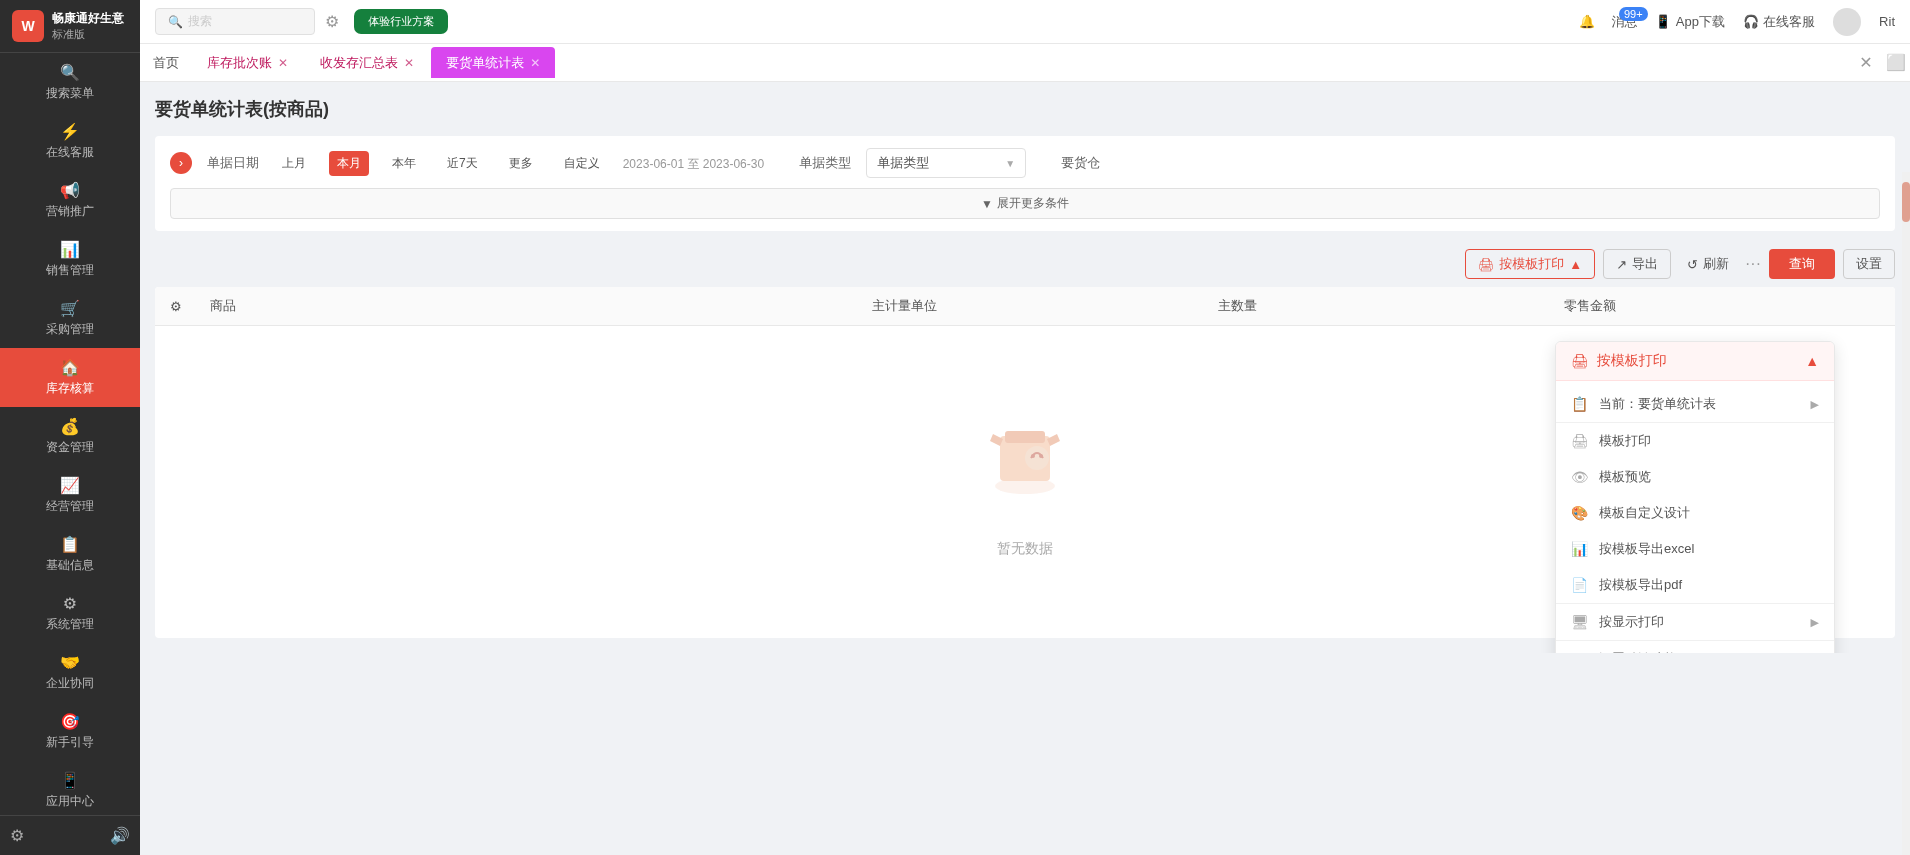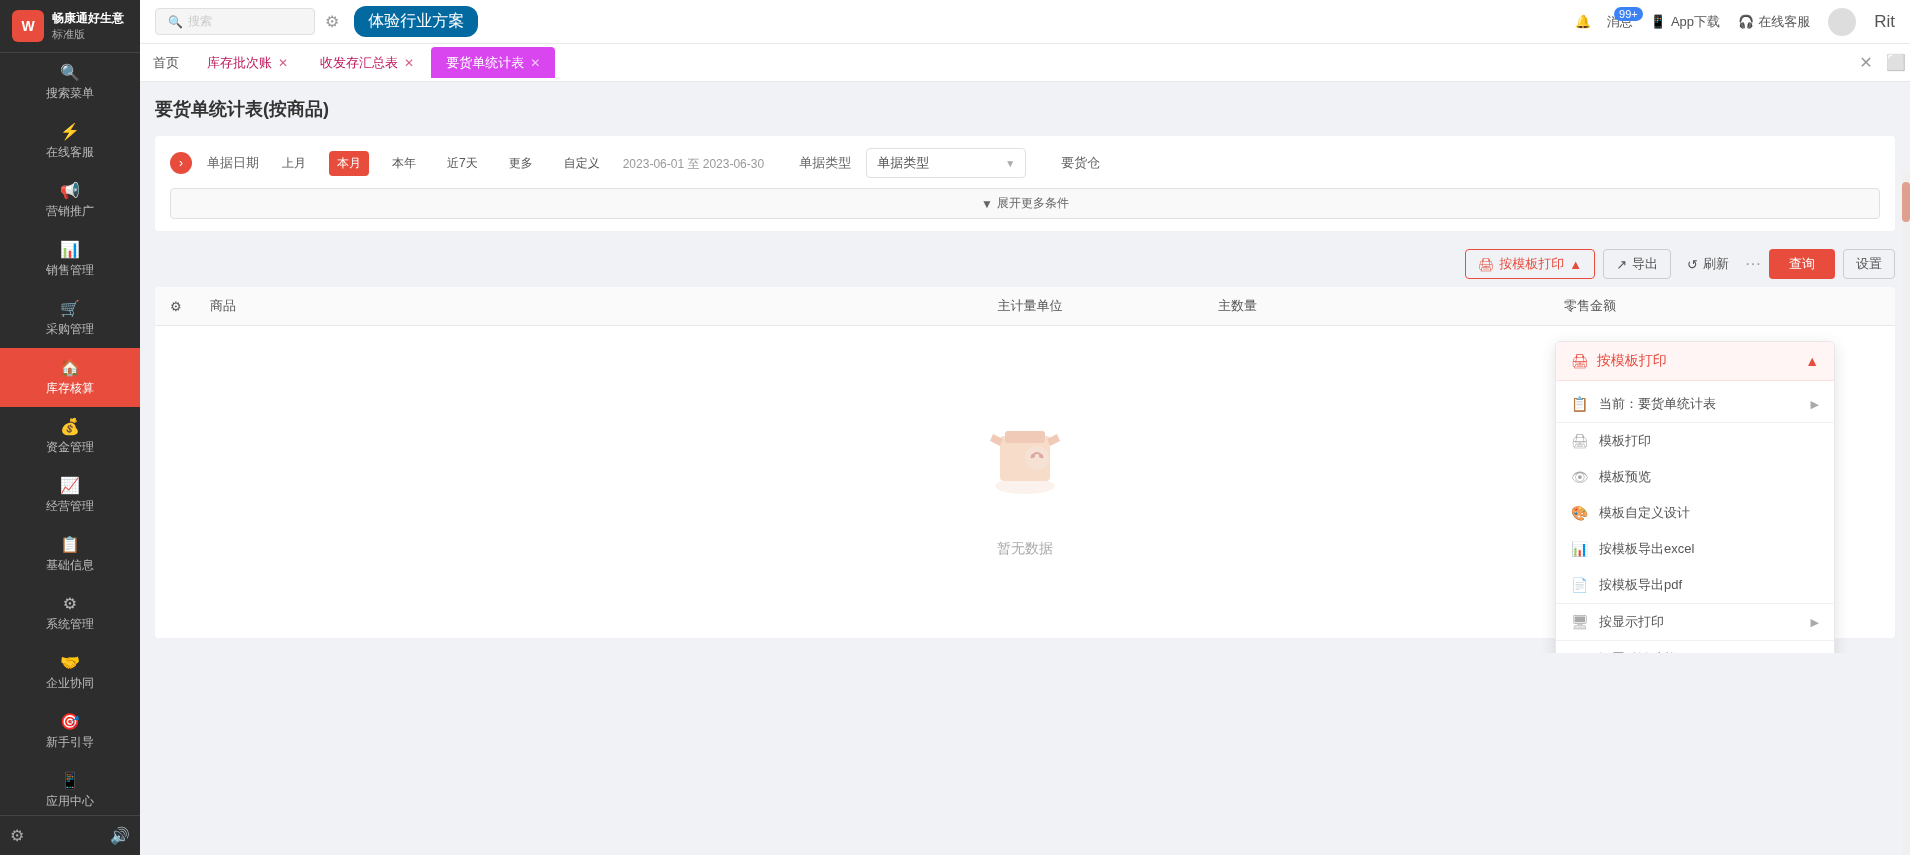--- a/index.html
+++ b/index.html
@@ -16,26 +16,26 @@
     .sidebar-bottom { padding: 10px; display: flex; justify-content: space-between; border-top: 1px solid #444; }
     .sidebar-bottom-icon { color: #aaa; cursor: pointer; font-size: 16px; }
 
     
     .main { flex: 1; display: flex; flex-direction: column; overflow: hidden; }
 
     
     .topbar { height: 44px; background: #fff; display: flex; align-items: center; padding: 0 15px; gap: 10px; border-bottom: 1px solid #e8e8e8; flex-shrink: 0; }
     .topbar-search { background: #f5f5f5; border: 1px solid #e0e0e0; border-radius: 4px; padding: 4px 12px; font-size: 12px; color: #999; display: flex; align-items: center; gap: 5px; width: 160px; }
     .topbar-settings { color: #999; font-size: 16px; cursor: pointer; }
-    .topbar-trial-btn { background: #0369a1; color: #fff; border: none; border-radius: 12px; padding: 5px 14px; font-size: 16px; cursor: pointer; margin-left: 5px; }
+    .topbar-trial-btn { background: #15803d; color: #fff; border: none; border-radius: 7px; padding: 5px 14px; font-size: 11px; cursor: pointer; margin-left: 5px; }
     .topbar-right { margin-left: auto; display: flex; align-items: center; gap: 18px; color: #555; font-size: 13px; }
     .topbar-badge { position: relative; }
     .topbar-badge-count { position: absolute; top: -6px; right: -10px; background: #3b82f6; color: #fff; font-size: 11px; border-radius: 8px; padding: 1px 5px; }
     .topbar-avatar { width: 28px; height: 28px; background: #ddd; border-radius: 50%; }
-    .topbar-username { color: #555; font-size: 17px; }
+    .topbar-username { color: #555; font-size: 13px; }
 
     
     .tabs-bar { height: 38px; background: #fff; display: flex; align-items: center; padding: 0 2px; border-bottom: 1px solid #e8e8e8; flex-shrink: 0; gap: 2px; }
     .tab-item { padding: 6px 14px; border-radius: 4px 4px 0 0; cursor: pointer; font-size: 13px; color: #be185d; display: flex; align-items: center; gap: 6px; border: 1px solid transparent; border-bottom: none; }
     .tab-item.active { background: #d946ef; color: #fff; }
     .tab-item .tab-close { font-size: 12px; color: inherit; opacity: 0.7; }
     .tab-home { color: #555; font-size: 13px; padding: 6px 10px; cursor: pointer; }
 
     
     .page-content { flex: 1; overflow-y: auto; padding: 15px; position: relative; }
@@ -57,21 +57,21 @@
     .btn-query { background: #e74c3c; color: #fff; border: none; border-radius: 4px; padding: 6px 20px; cursor: pointer; font-size: 13px; }
     .btn-settings { background: none; border: 1px solid #ccc; color: #555; border-radius: 4px; padding: 5px 12px; cursor: pointer; font-size: 13px; }
     .btn-more { background: none; border: none; color: #999; font-size: 16px; cursor: pointer; }
 
     
     .table-wrapper { background: #fff; border-radius: 4px; overflow: hidden; }
     .table-header { display: flex; align-items: center; background: #fafafa; border-bottom: 1px solid #e8e8e8; padding: 10px 0; }
     .table-col { padding: 0 15px; color: #555; font-weight: 500; font-size: 13px; }
     .col-settings { width: 40px; text-align: center; }
     .col-product { flex: 2; }
-    .col-unit { flex: 1; text-align: center; }
+    .col-unit { flex: 1; }
     .col-qty { flex: 1; }
     .col-amount { flex: 1; }
 
     
     .empty-state { display: flex; flex-direction: column; align-items: center; padding: 80px 0; }
     .empty-icon { font-size: 80px; margin-bottom: 15px; opacity: 0.6; }
     .empty-text { color: #aaa; font-size: 14px; }
 
     
     .dropdown-popup { position: absolute; top: 100px; right: 60px; background: #fff; border: 1px solid #e8e8e8; border-radius: 6px; box-shadow: 0 4px 16px rgba(0,0,0,0.12); width: 280px; z-index: 100; overflow: hidden; }

